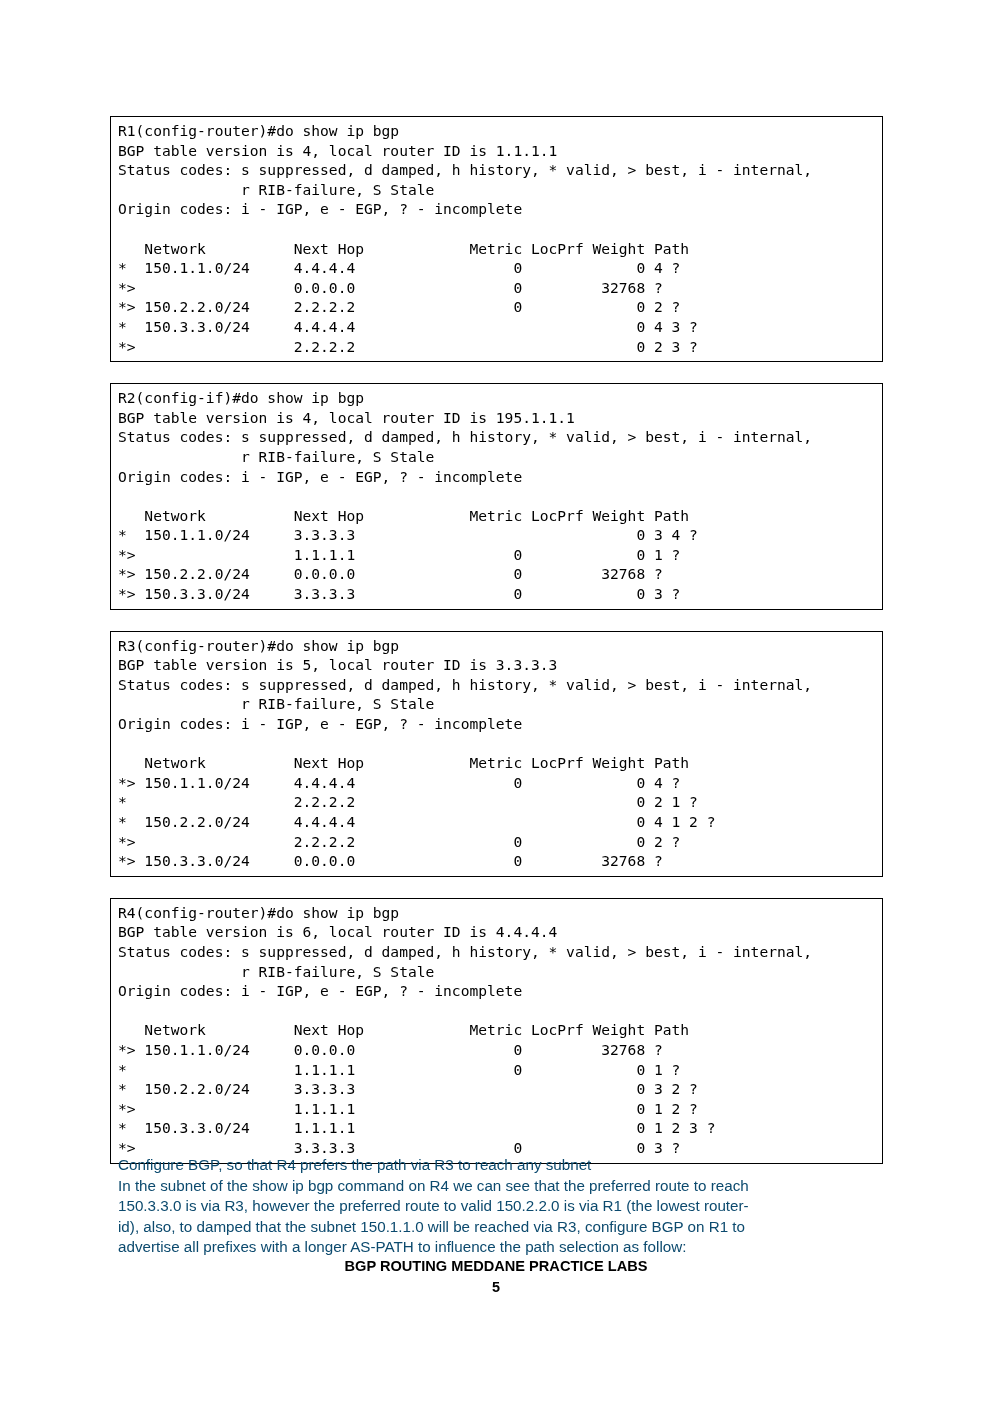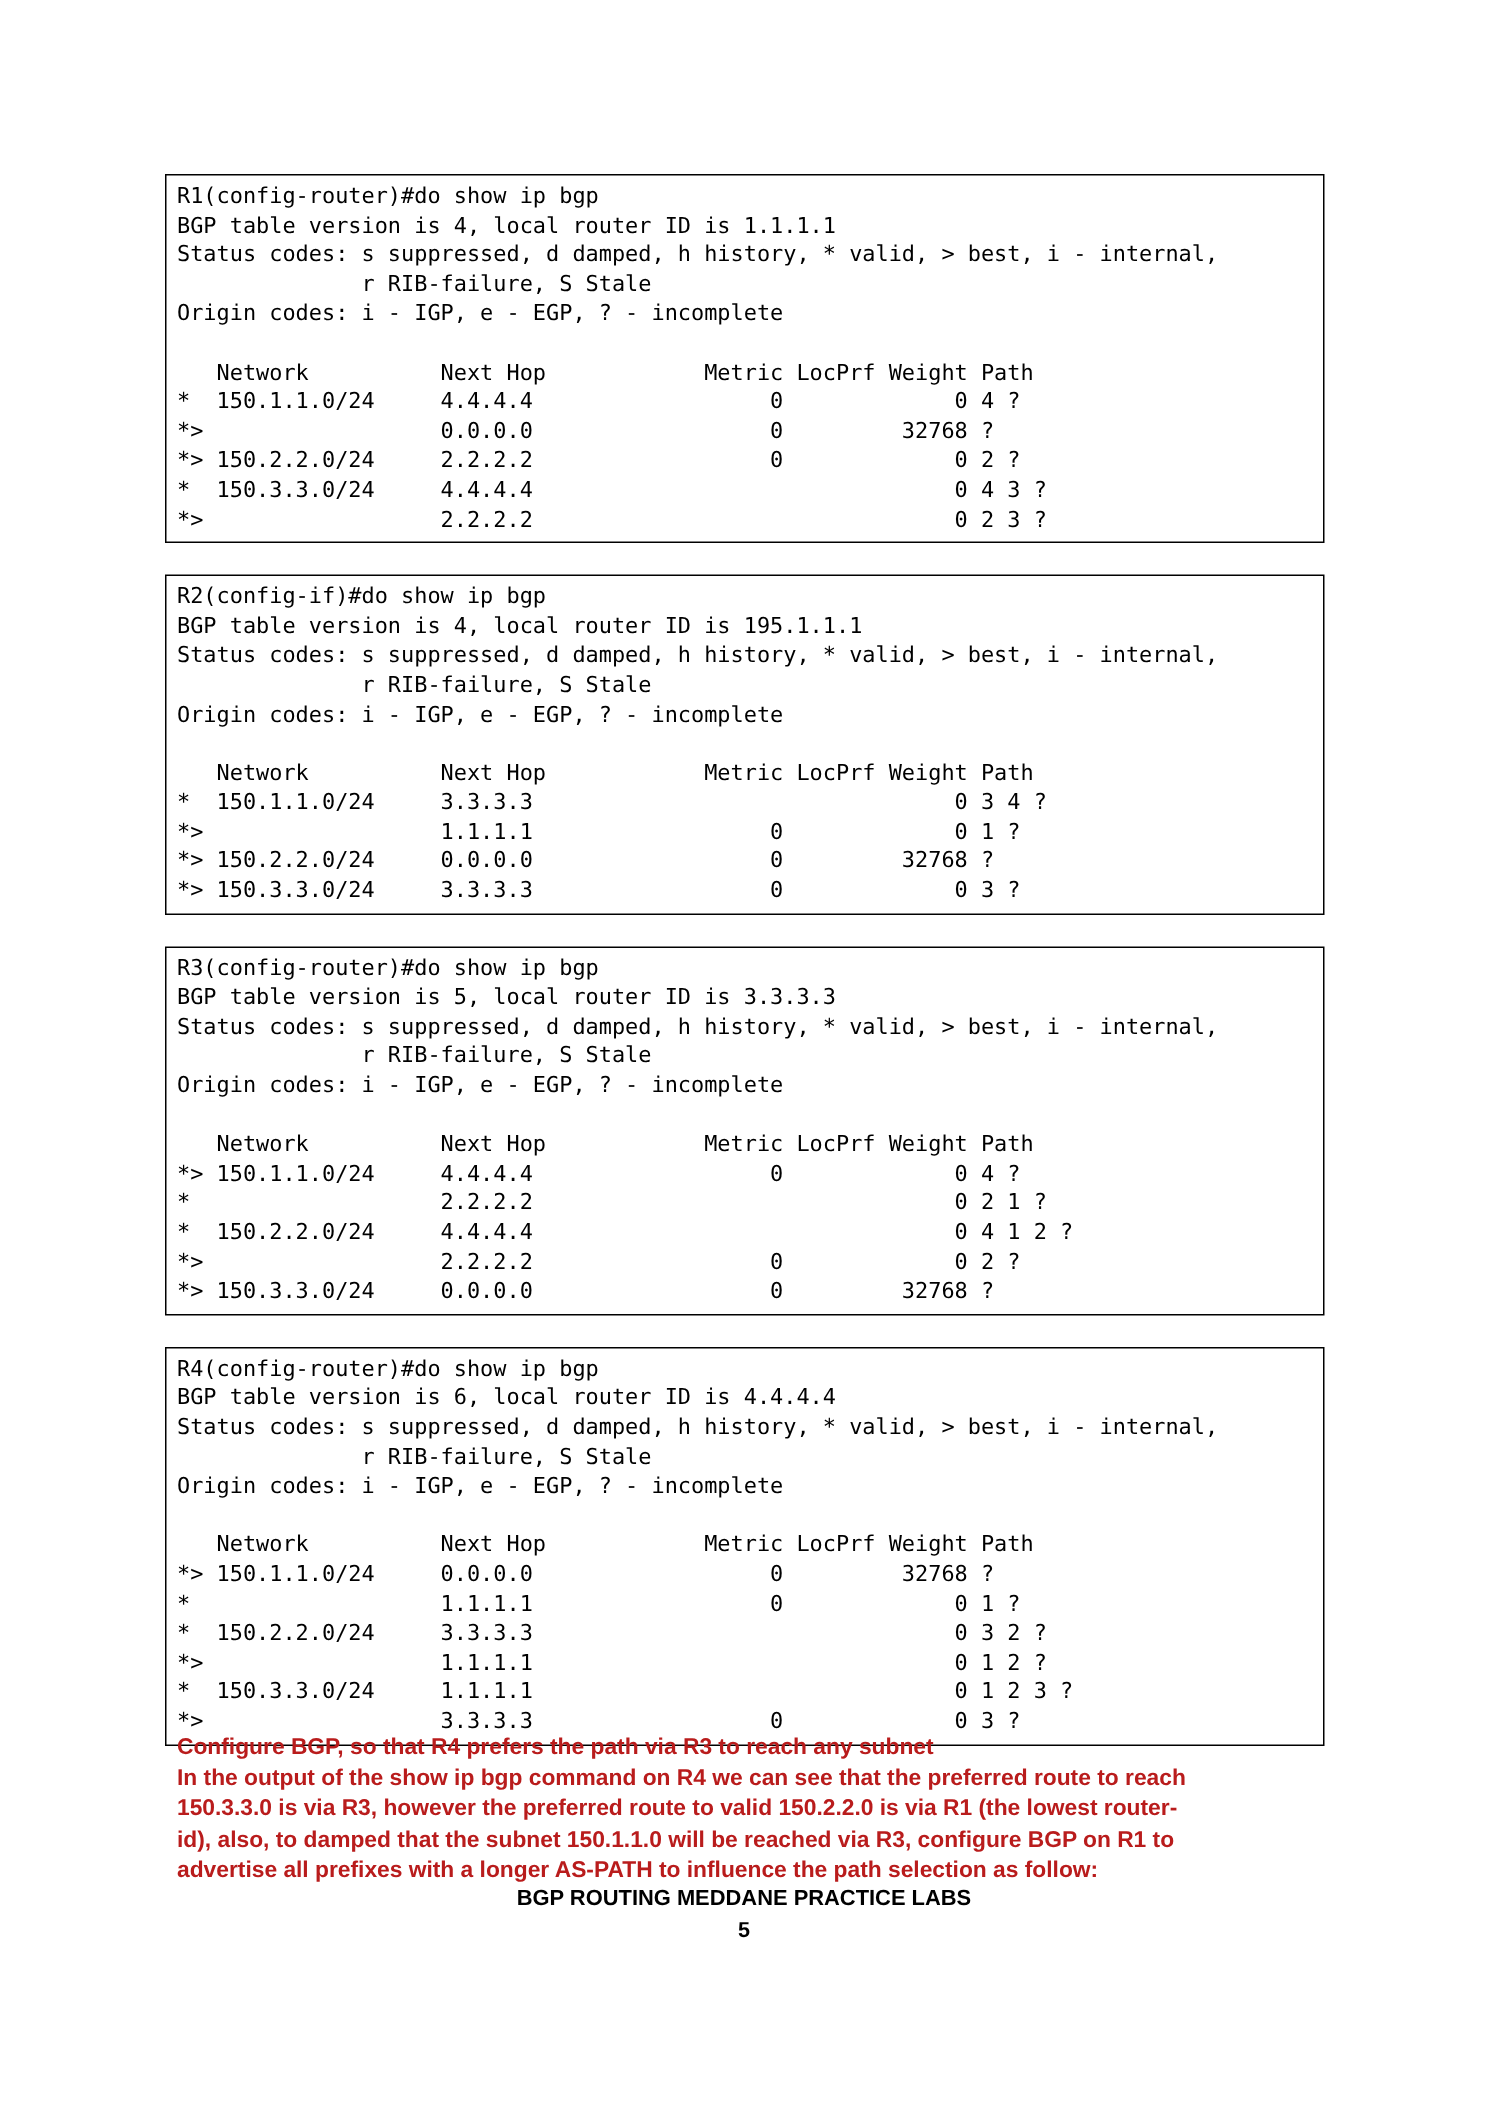--- a/index.html
+++ b/index.html
@@ -54,23 +54,23 @@
   }
 
   
   .body-note {
     position: absolute;
     left: 118px;
     top: 1155px;
     width: 766px;
     font-family: "Liberation Sans", sans-serif;
     font-size: 15.2px;
-    font-weight: bold;
+    font-weight: normal;
     line-height: 20.6px;
-    color: #b91c1c;
+    color: #0c4a6e;
   }
   .body-note .line {
     display: block;
     white-space: pre-wrap;
   }
 
   
   .footer {
     position: absolute;
     left: 0;
@@ -162,21 +162,21 @@
 *  150.2.2.0/24     3.3.3.3                                0 3 2 ?
 *&gt;                  1.1.1.1                                0 1 2 ?
 *  150.3.3.0/24     1.1.1.1                                0 1 2 3 ?
 *&gt;                  3.3.3.3                  0             0 3 ?</pre>
     </div>
 
   </div>
 
   <div class="body-note">
     <span class="line">Configure BGP, so that R4 prefers the path via R3 to reach any subnet</span>
-    <span class="line">In the output of the show ip bgp command on R4 we can see that the preferred route to reach</span>
+    <span class="line">In the subnet of the show ip bgp command on R4 we can see that the preferred route to reach</span>
     <span class="line">150.3.3.0 is via R3, however the preferred route to valid 150.2.2.0 is via R1 (the lowest router-</span>
     <span class="line">id), also, to damped that the subnet 150.1.1.0 will be reached via R3, configure BGP on R1 to</span>
     <span class="line">advertise all prefixes with a longer AS-PATH to influence the path selection as follow:</span>
   </div>
 
   <div class="footer">
     <span class="f-title">BGP ROUTING MEDDANE PRACTICE LABS</span>
     <span class="f-page">5</span>
   </div>
 

